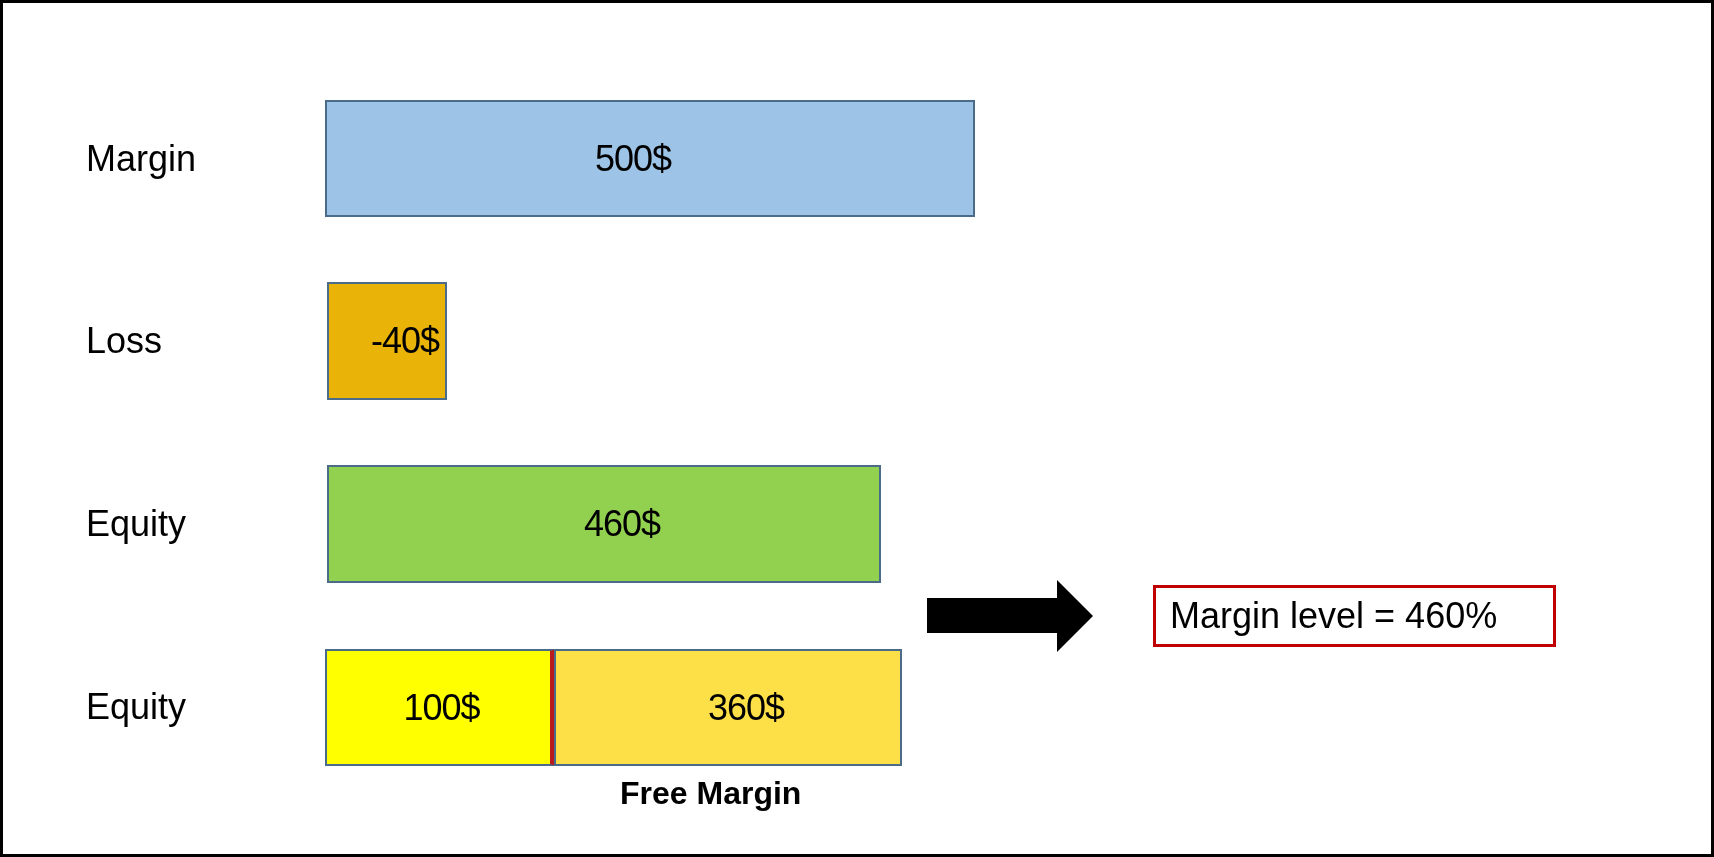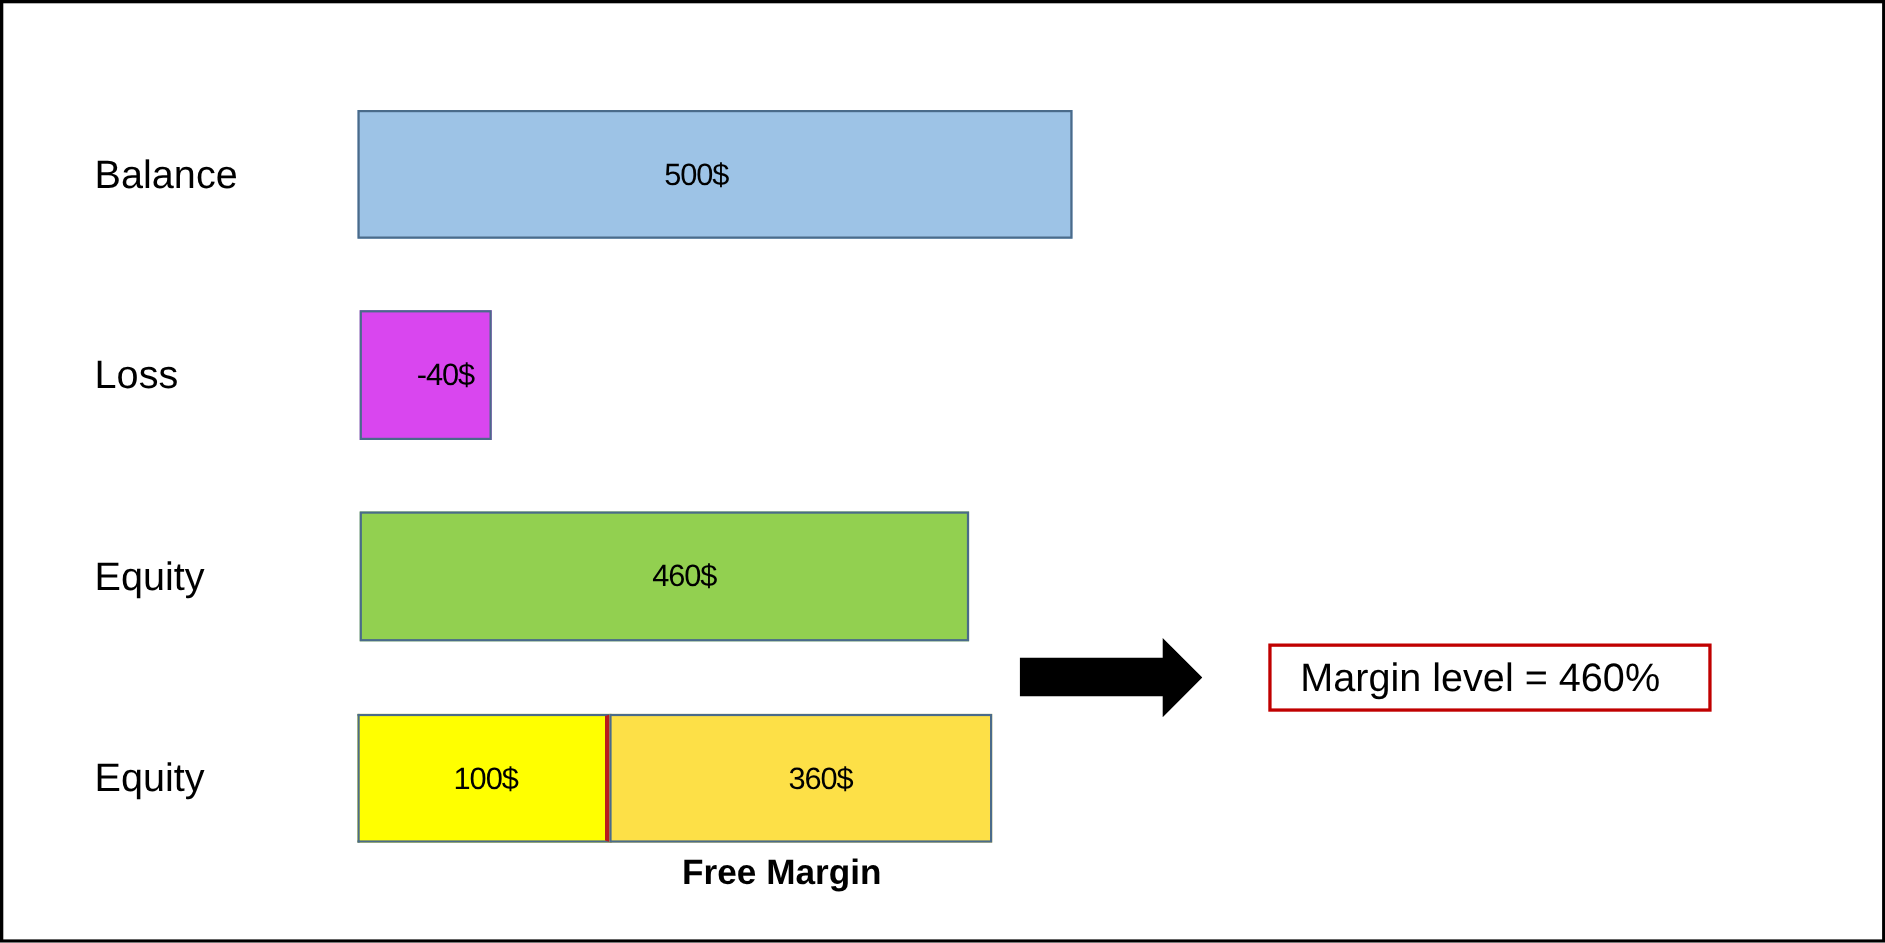--- a/index.html
+++ b/index.html
@@ -1,36 +1,36 @@
 <!DOCTYPE html>
 <html><head>
 <meta charset="utf-8">
 <style>
   html,body{margin:0;padding:0;background:#fff;}
   body{width:1714px;height:857px;position:relative;overflow:hidden;font-family:"Liberation Sans",sans-serif;}
   .frame{position:absolute;left:0;top:0;width:1708px;height:851px;border:3px solid #000;}
   .row-label{position:absolute;left:86px;font-size:36px;color:#000;line-height:1;}
-  .bar{position:absolute;box-sizing:border-box;border:2px solid #4a6b8a;display:flex;align-items:center;justify-content:center;font-size:28px;color:#000;padding-left:36px;}
+  .bar{position:absolute;box-sizing:border-box;border:2px solid #4a6b8a;display:flex;align-items:center;justify-content:center;font-size:36px;color:#000;padding-left:36px;}
   .bar span{letter-spacing:-1px;}
   .caption{position:absolute;font-size:32px;color:#000;line-height:1;font-weight:bold;}
-  .result-box{position:absolute;left:1153px;top:585px;width:403px;height:62px;box-sizing:border-box;border:3px solid #c00000;display:flex;align-items:center;padding-left:26px;font-size:36px;color:#000;}
+  .result-box{position:absolute;left:1153px;top:585px;width:403px;height:62px;box-sizing:border-box;border:3px solid #c00000;display:flex;align-items:center;padding-left:14px;font-size:36px;color:#000;}
   .arrow{position:absolute;left:927px;top:580px;}
 </style>
 </head>
 <body>
 
 <div class="frame"></div>
 
-<div class="row-label" style="top:141px">Balance</div>
+<div class="row-label" style="top:141px">Margin</div>
 <div class="bar" style="left:325px;top:100px;width:650px;height:117px;background:#9dc3e6">
   <span style="margin-left:-70px">500$</span>
 </div>
 
 <div class="row-label" style="top:323px">Loss</div>
-<div class="bar" style="left:327px;top:282px;width:120px;height:118px;background:#d946ef">
+<div class="bar" style="left:327px;top:282px;width:120px;height:118px;background:#eab308">
   <span>-40$</span>
 </div>
 
 <div class="row-label" style="top:506px">Equity</div>
 <div class="bar" style="left:327px;top:465px;width:554px;height:118px;background:#92d050">
   <span>460$</span>
 </div>
 
 <div class="row-label" style="top:689px">Equity</div>
 <div class="bar" style="left:325px;top:649px;width:231px;height:117px;background:#ffff00;border-right:6px solid #b91c1c">

